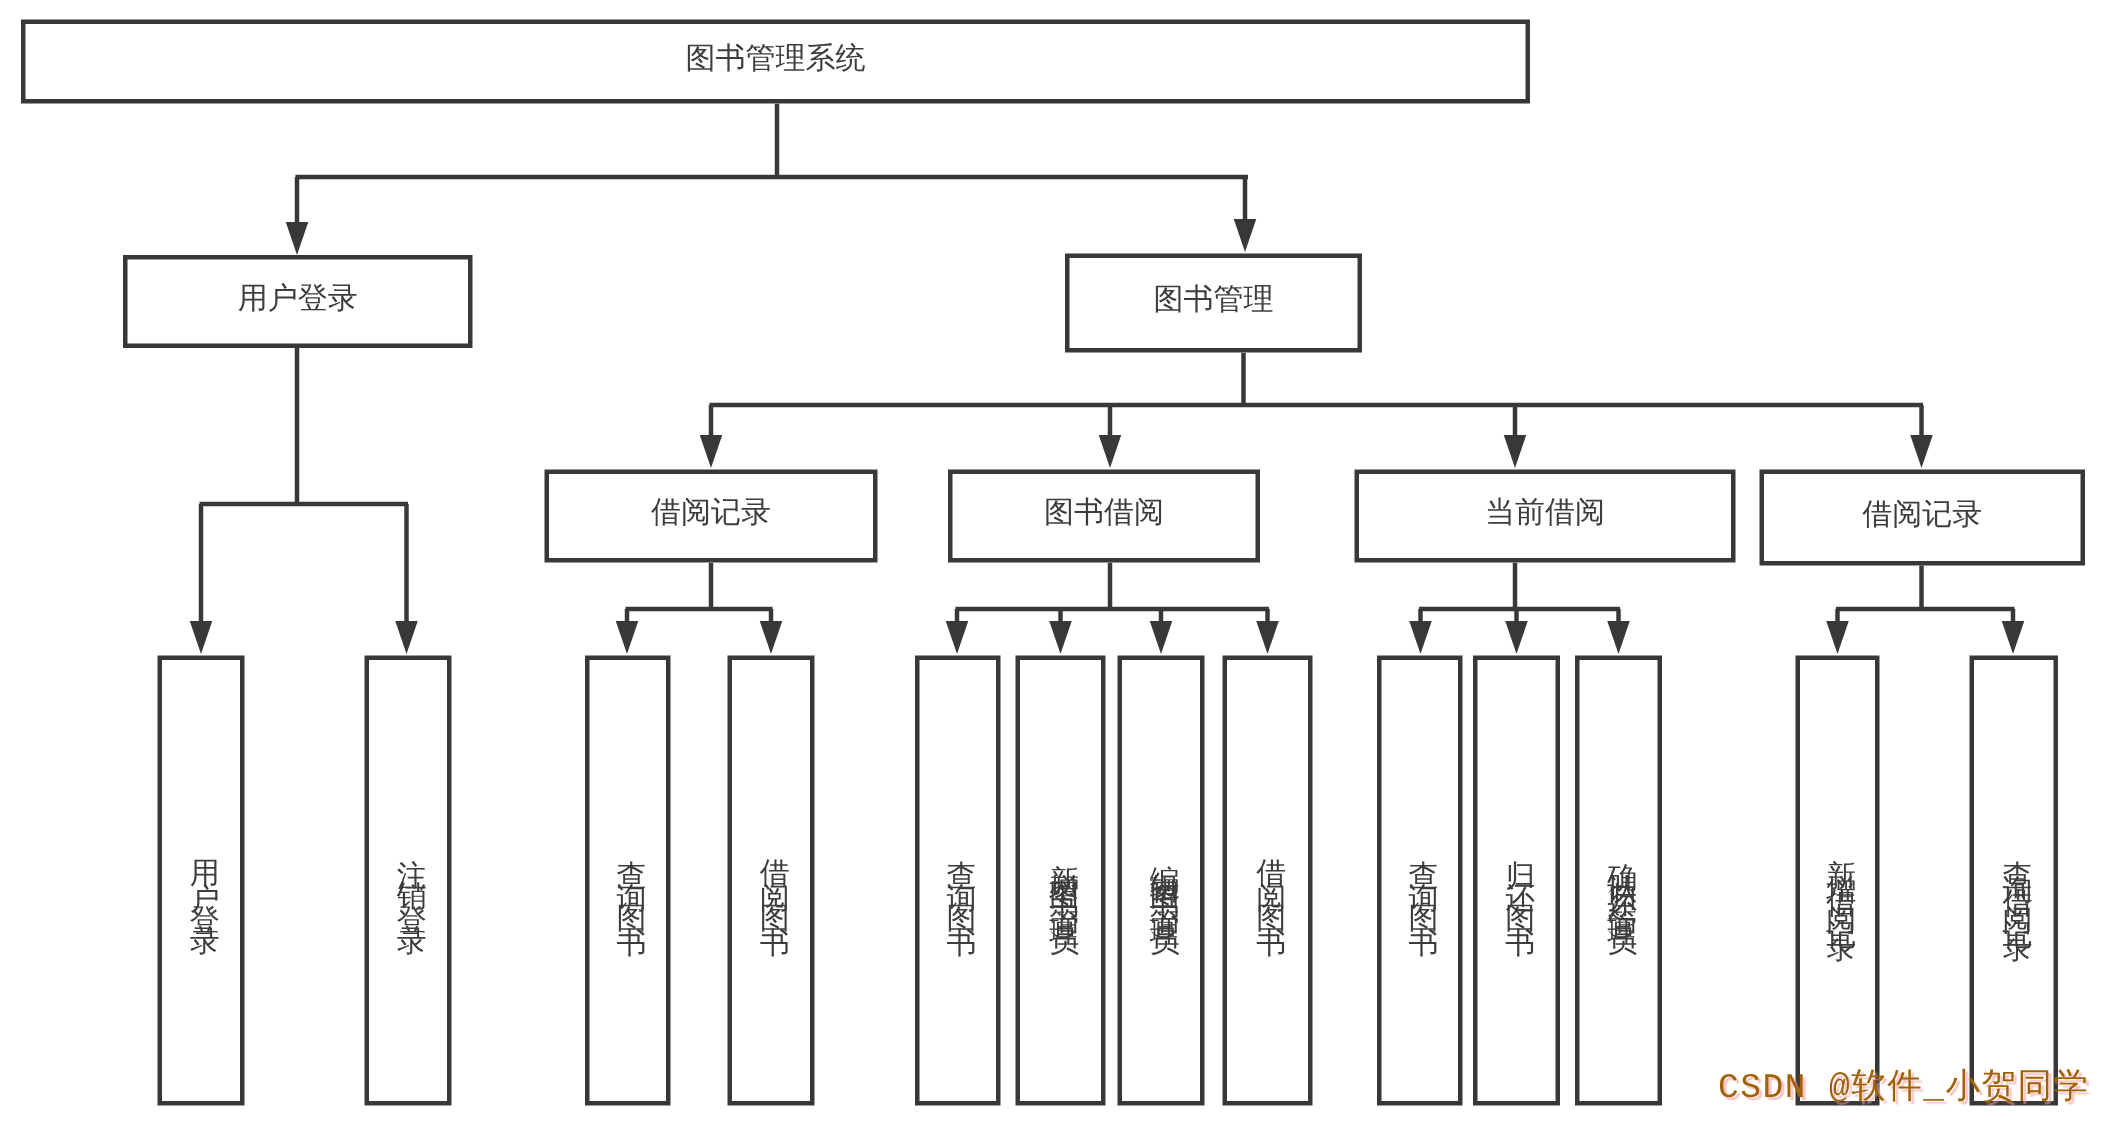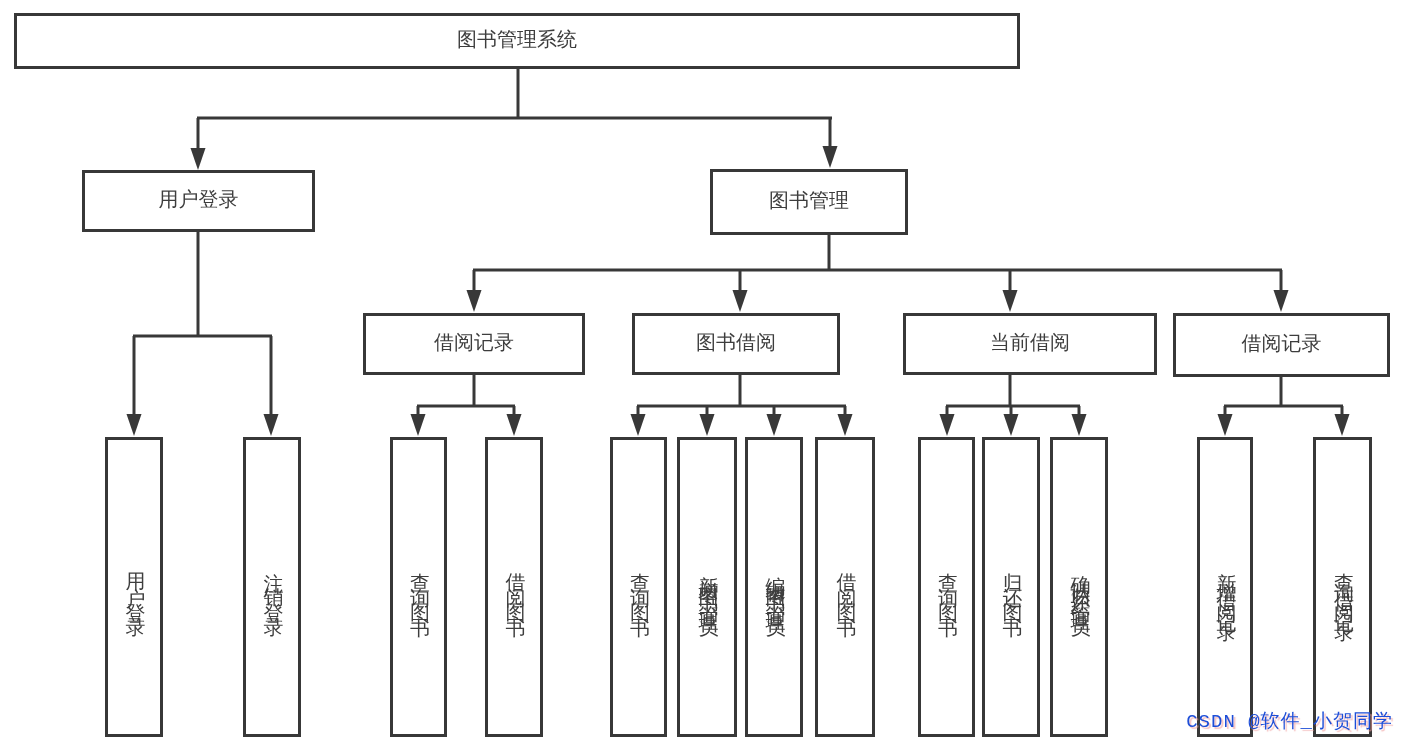--- a/index.html
+++ b/index.html
@@ -31,22 +31,22 @@
     white-space:normal;
   }
   .sp15 .lbl{letter-spacing:15px;}
   .sp10 .lbl{letter-spacing:10px;}
   .sp6  .lbl{letter-spacing:6px;}
   #watermark{
     position:absolute;
     top:708px;
     right:12px;
     z-index:5;
-    font-size:19px;
-    color:#1d4ed8;
+    font-size:23px;
+    color:#a16207;
     text-shadow:2px 2px 1px rgba(240,158,158,0.65);
     letter-spacing:1px;
     white-space:nowrap;
   }
 </style>
 </head>
 <body>
 
 <div id="canvas">
 

